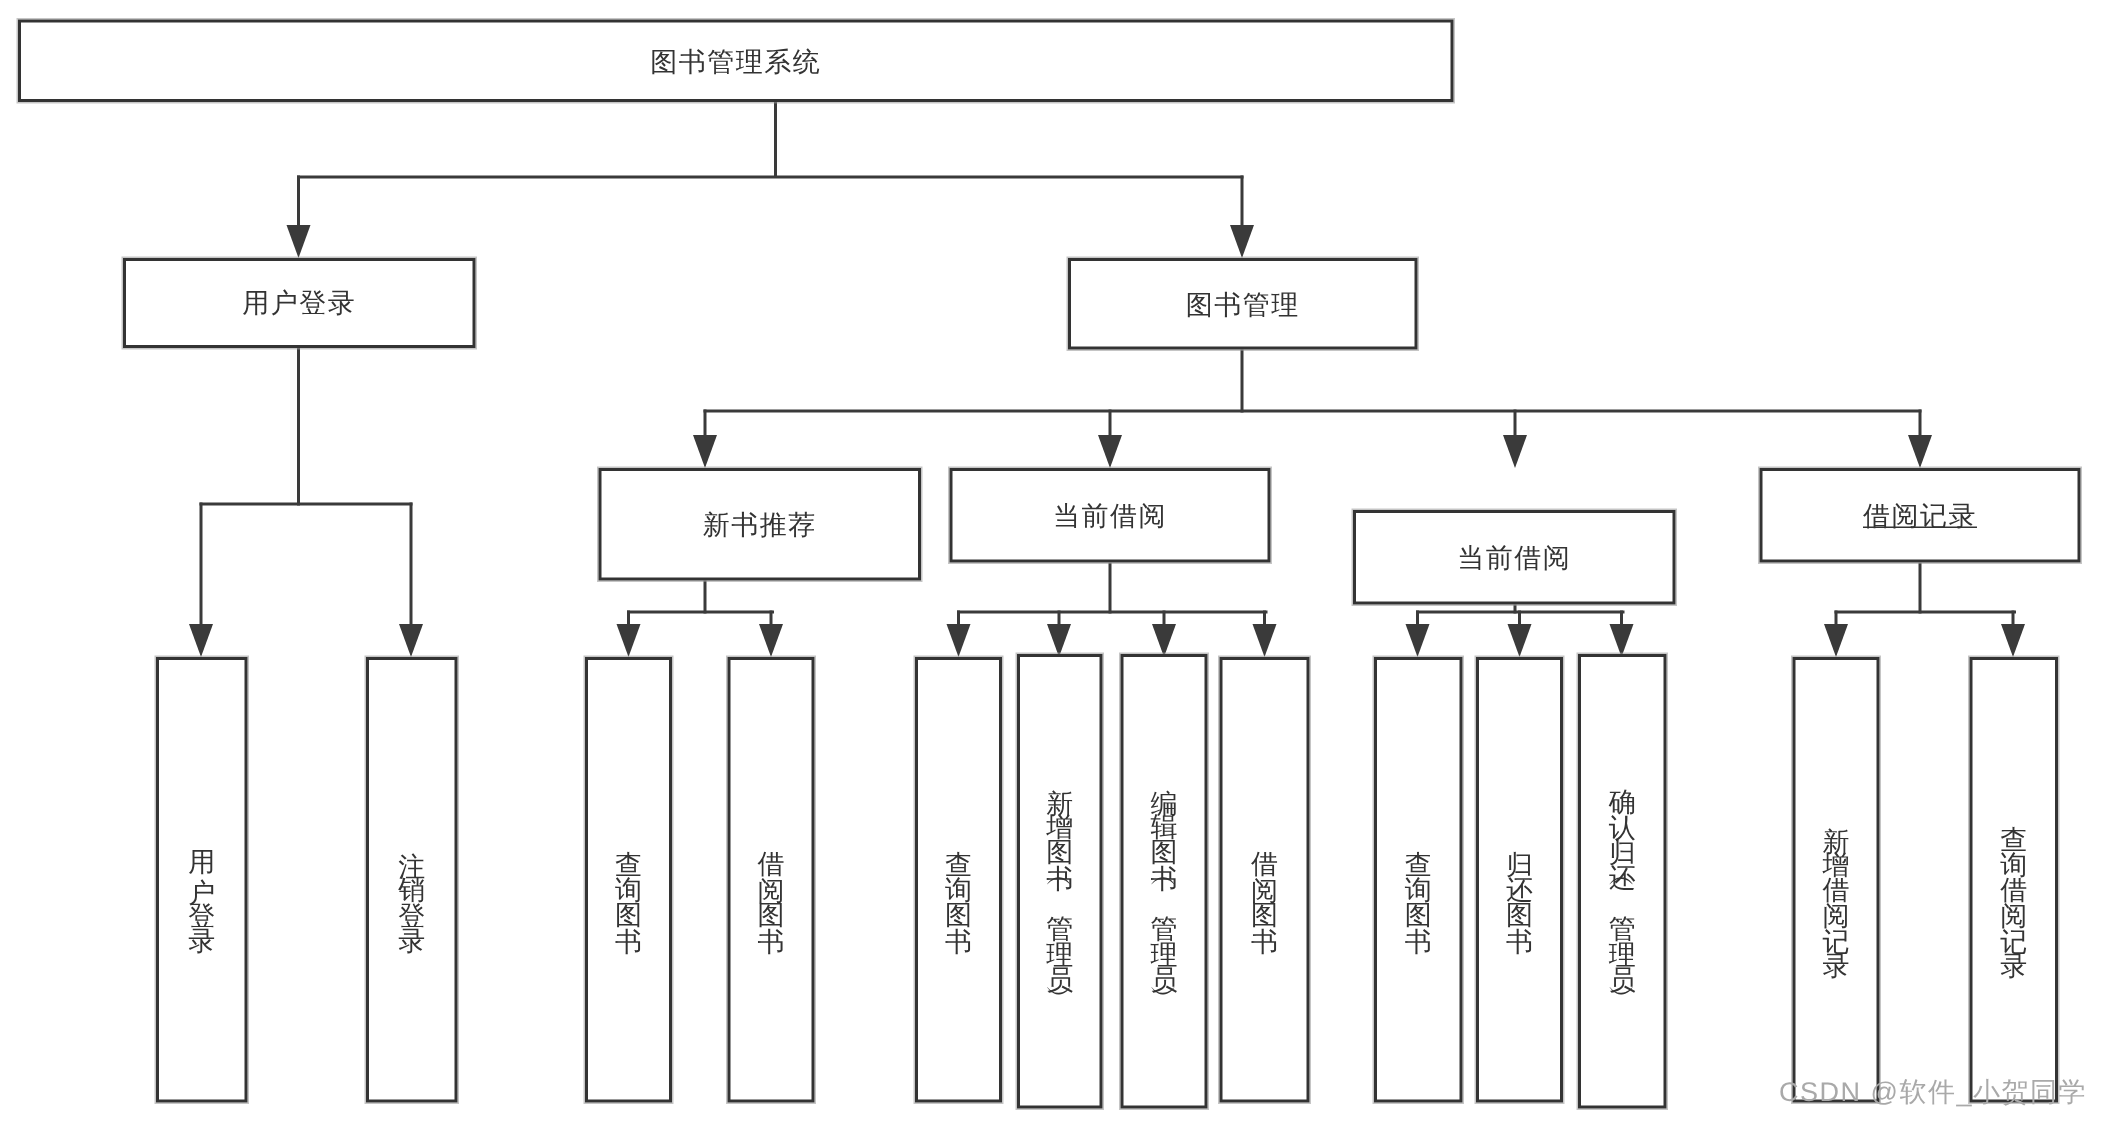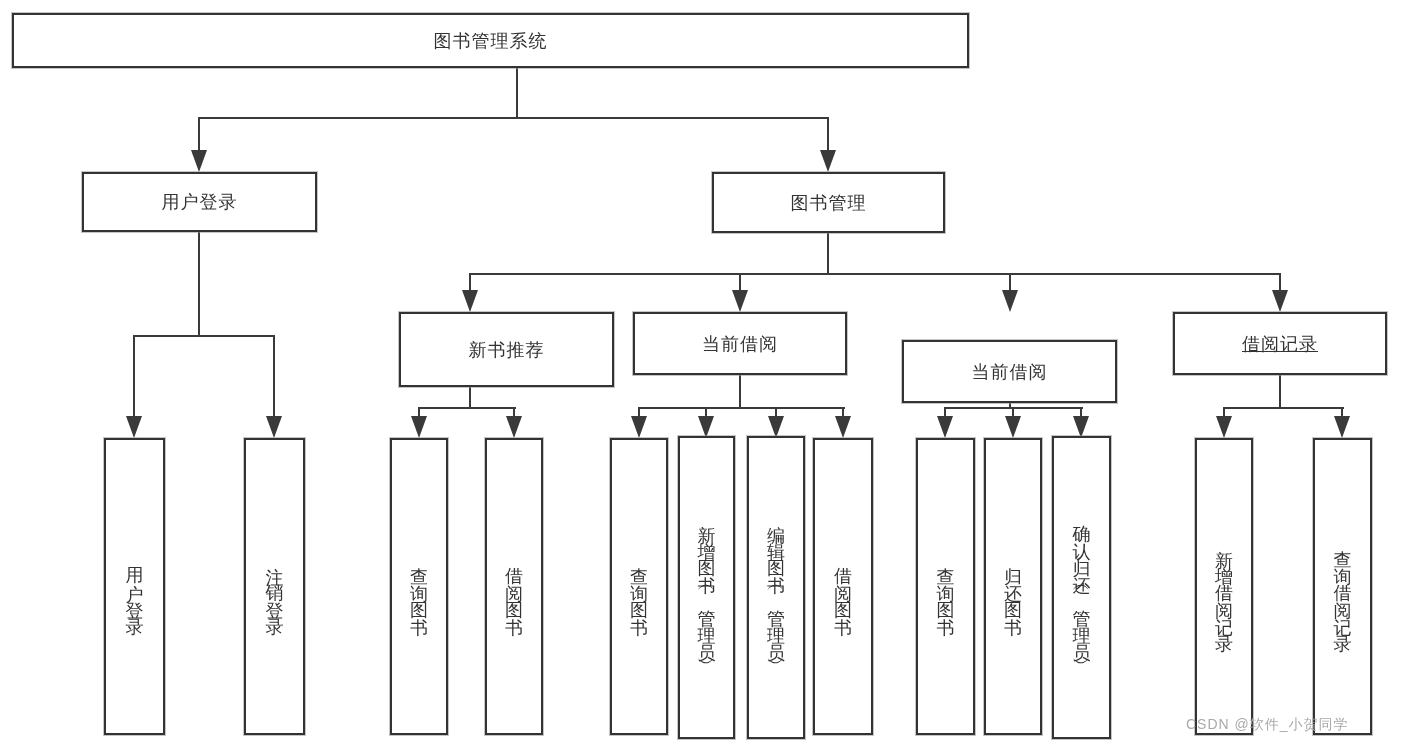--- a/index.html
+++ b/index.html
@@ -27,21 +27,21 @@
   }
   .v{position:absolute;width:2px;background:var(--line);z-index:1;}
   .h{position:absolute;height:2px;background:var(--line);z-index:1;}
   .arr{
     position:absolute;width:0;height:0;z-index:1;
     border-left:8px solid transparent;border-right:8px solid transparent;
     border-top:22px solid var(--line);
   }
   .watermark{
     position:absolute;left:1186px;top:716px;z-index:5;
-    font-size:14px;letter-spacing:1px;color:var(--watermark);white-space:nowrap;
+    font-size:18px;letter-spacing:1px;color:var(--watermark);white-space:nowrap;
   }
 </style>
 </head>
 <body>
 
 <div id="canvas">
 
   <div class="node" style="left:12px;top:13px;width:957px;height:55px;">图书管理系统</div>
 
   <div class="node" style="left:82px;top:172px;width:235px;height:60px;">用户登录</div>

